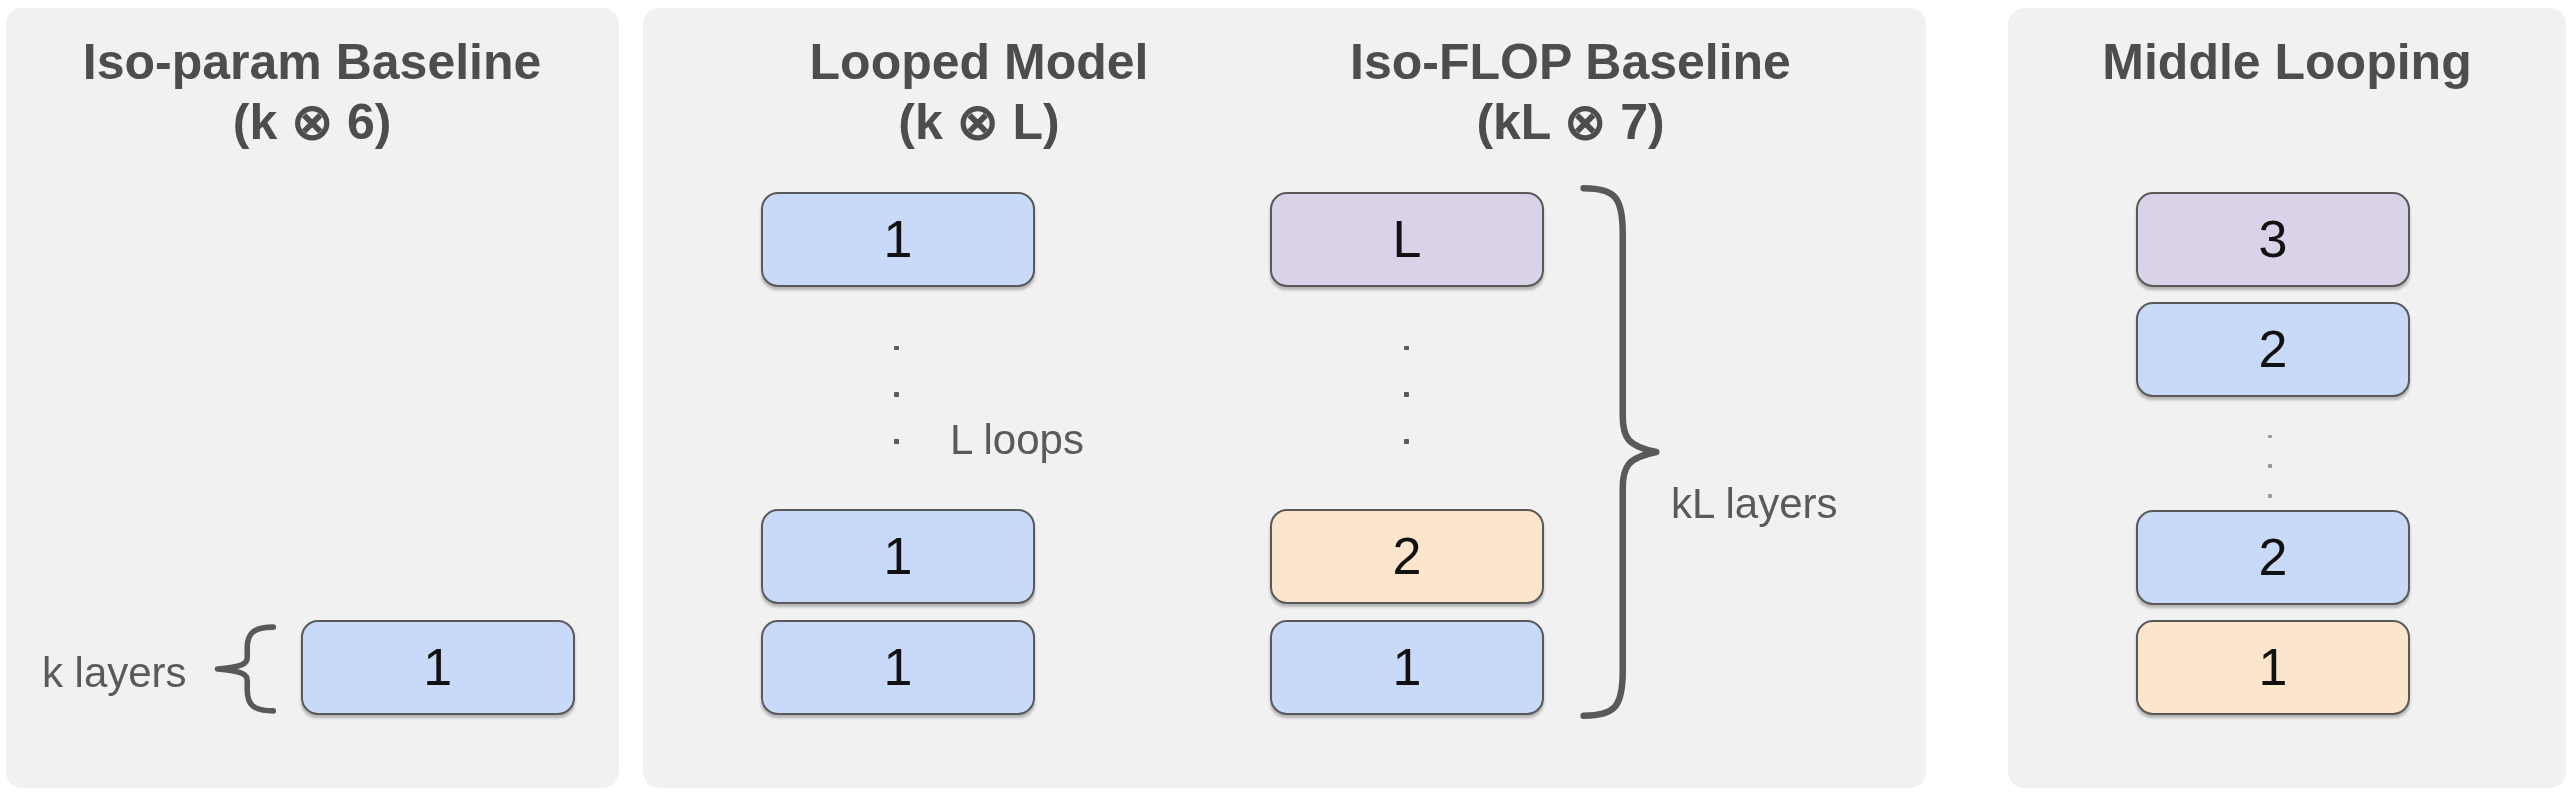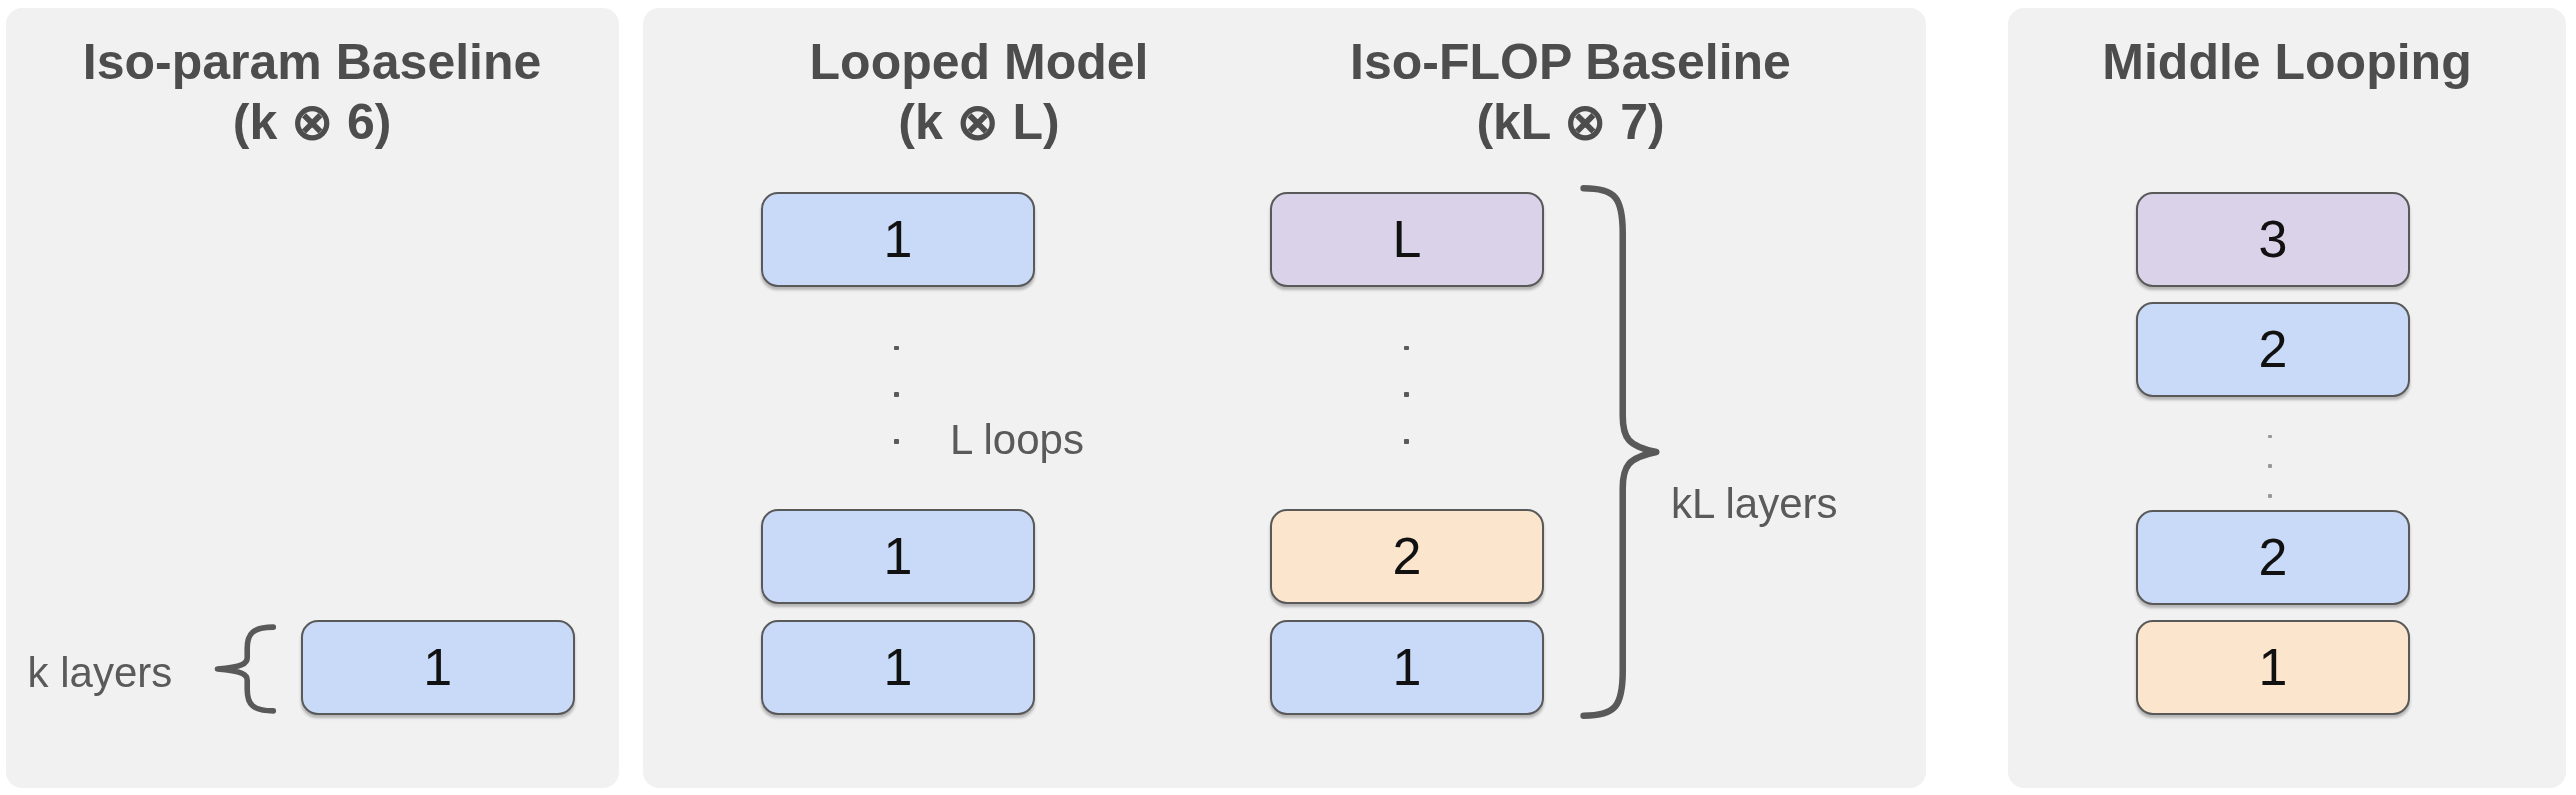--- a/index.html
+++ b/index.html
@@ -59,21 +59,21 @@
 </head>
 <body>
 
 <div class="canvas">
 
   <div class="panel" style="left:5.6px;width:613px;">
     <div class="panel-title">
       <div>Iso-param Baseline</div>
       <div>(k ⊗ 6)</div>
     </div>
-    <div class="annotation" style="left:22px;width:168px;top:641px;text-align:left;">k layers</div>
+    <div class="annotation" style="left:13px;width:168px;top:641px;text-align:right;">k layers</div>
     <svg class="brace-svg" style="left:204px;top:616px;" width="67" height="90" viewBox="0 0 72 96">
       <path d="M68,3 C46,3 40,10 40,26 L40,36 C40,42 35,46 8,48 C35,50 40,54 40,60 L40,70 C40,86 46,93 68,93" fill="none" stroke="#595959" stroke-width="6" stroke-linecap="round" stroke-linejoin="round"></path>
     </svg>
     <div class="layer-box box--blue" style="left:295px;top:612px;">1</div>
   </div>
 
   <div class="panel" style="left:643px;width:672px;">
     <div class="panel-title">
       <div>Looped Model</div>
       <div>(k ⊗ L)</div>

